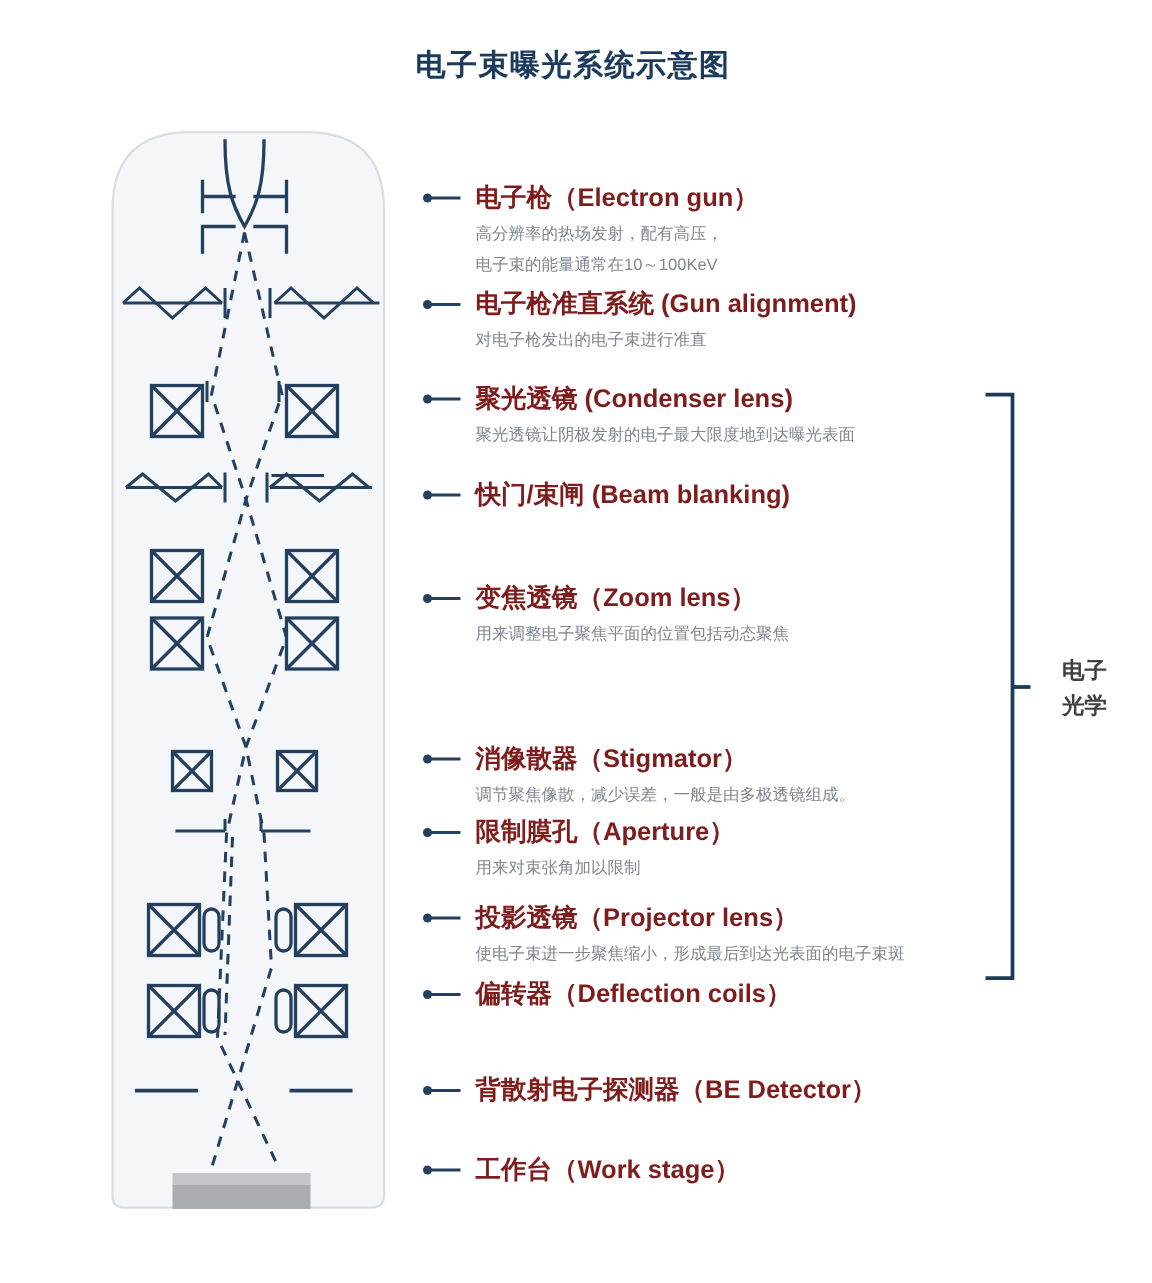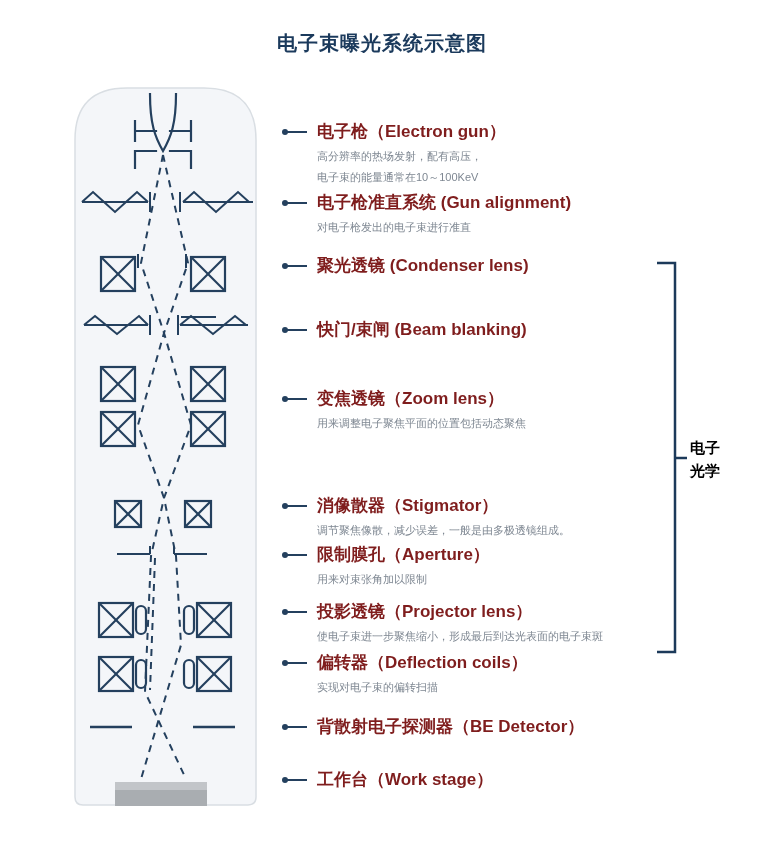--- a/index.html
+++ b/index.html
@@ -35,22 +35,22 @@
     font-size:17px;font-weight:bold;color:#7f1d1d;
     line-height:22px;white-space:nowrap;
   }
   .label-desc{
     margin-top:3px;font-size:11px;color:#7e8792;
     line-height:21px;white-space:pre-line;
   }
   .bracket-svg{position:absolute;left:650px;top:255px;}
   .bracket-label{
     position:absolute;left:690px;top:436px;width:48px;
-    font-size:15px;font-weight:bold;color:#000000;
-    line-height:23px;white-space:pre-line;
+    font-size:15px;font-weight:bold;color:#404040;
+    line-height:23px;white-space:pre-line;text-align:right;
   }
 </style>
 </head>
 <body>
 
 <div class="page-title">电子束曝光系统示意图</div>
 
 <svg class="diagram-svg" width="210" height="740" viewBox="0 0 210 740">
   <defs>
     <g id="xbox">
@@ -160,20 +160,21 @@
   <div class="label-text">
     <div class="label-title">电子枪准直系统 (Gun alignment)</div>
     <div class="label-desc">对电子枪发出的电子束进行准直</div>
   </div>
 </div>
 
 <div class="label-row" style="top:255px">
   <span class="marker"></span>
   <div class="label-text">
     <div class="label-title">聚光透镜 (Condenser lens)</div>
+    <div class="label-desc">聚光透镜让阴极发射的电子最大限度地到达曝光表面</div>
   </div>
 </div>
 
 <div class="label-row" style="top:319px">
   <span class="marker"></span>
   <div class="label-text">
     <div class="label-title">快门/束闸 (Beam blanking)</div>
   </div>
 </div>
 
@@ -206,21 +207,20 @@
   <div class="label-text">
     <div class="label-title">投影透镜（Projector lens）</div>
     <div class="label-desc">使电子束进一步聚焦缩小，形成最后到达光表面的电子束斑</div>
   </div>
 </div>
 
 <div class="label-row" style="top:652px">
   <span class="marker"></span>
   <div class="label-text">
     <div class="label-title">偏转器（Deflection coils）</div>
-    <div class="label-desc">实现对电子束的偏转扫描</div>
   </div>
 </div>
 
 <div class="label-row" style="top:716px">
   <span class="marker"></span>
   <div class="label-text">
     <div class="label-title">背散射电子探测器（BE Detector）</div>
   </div>
 </div>
 

